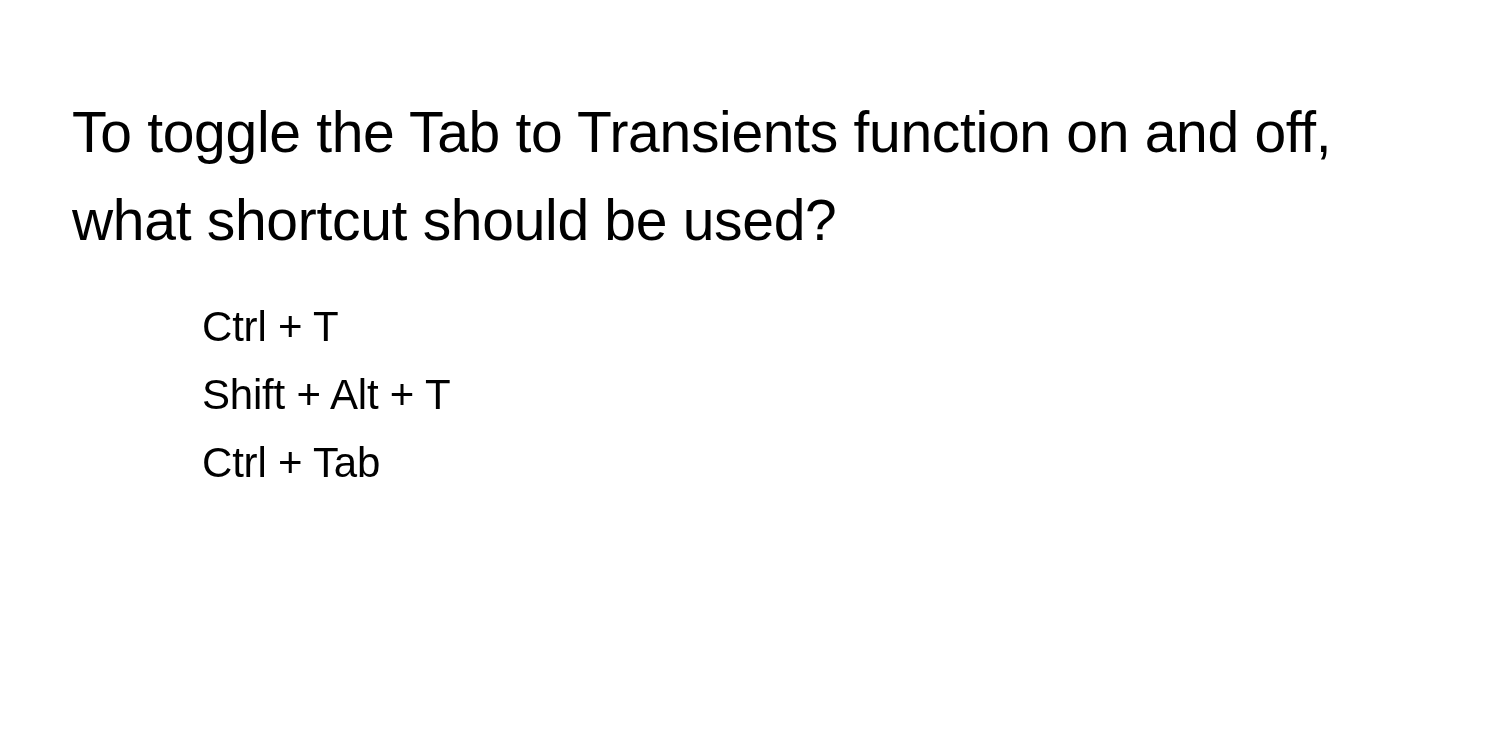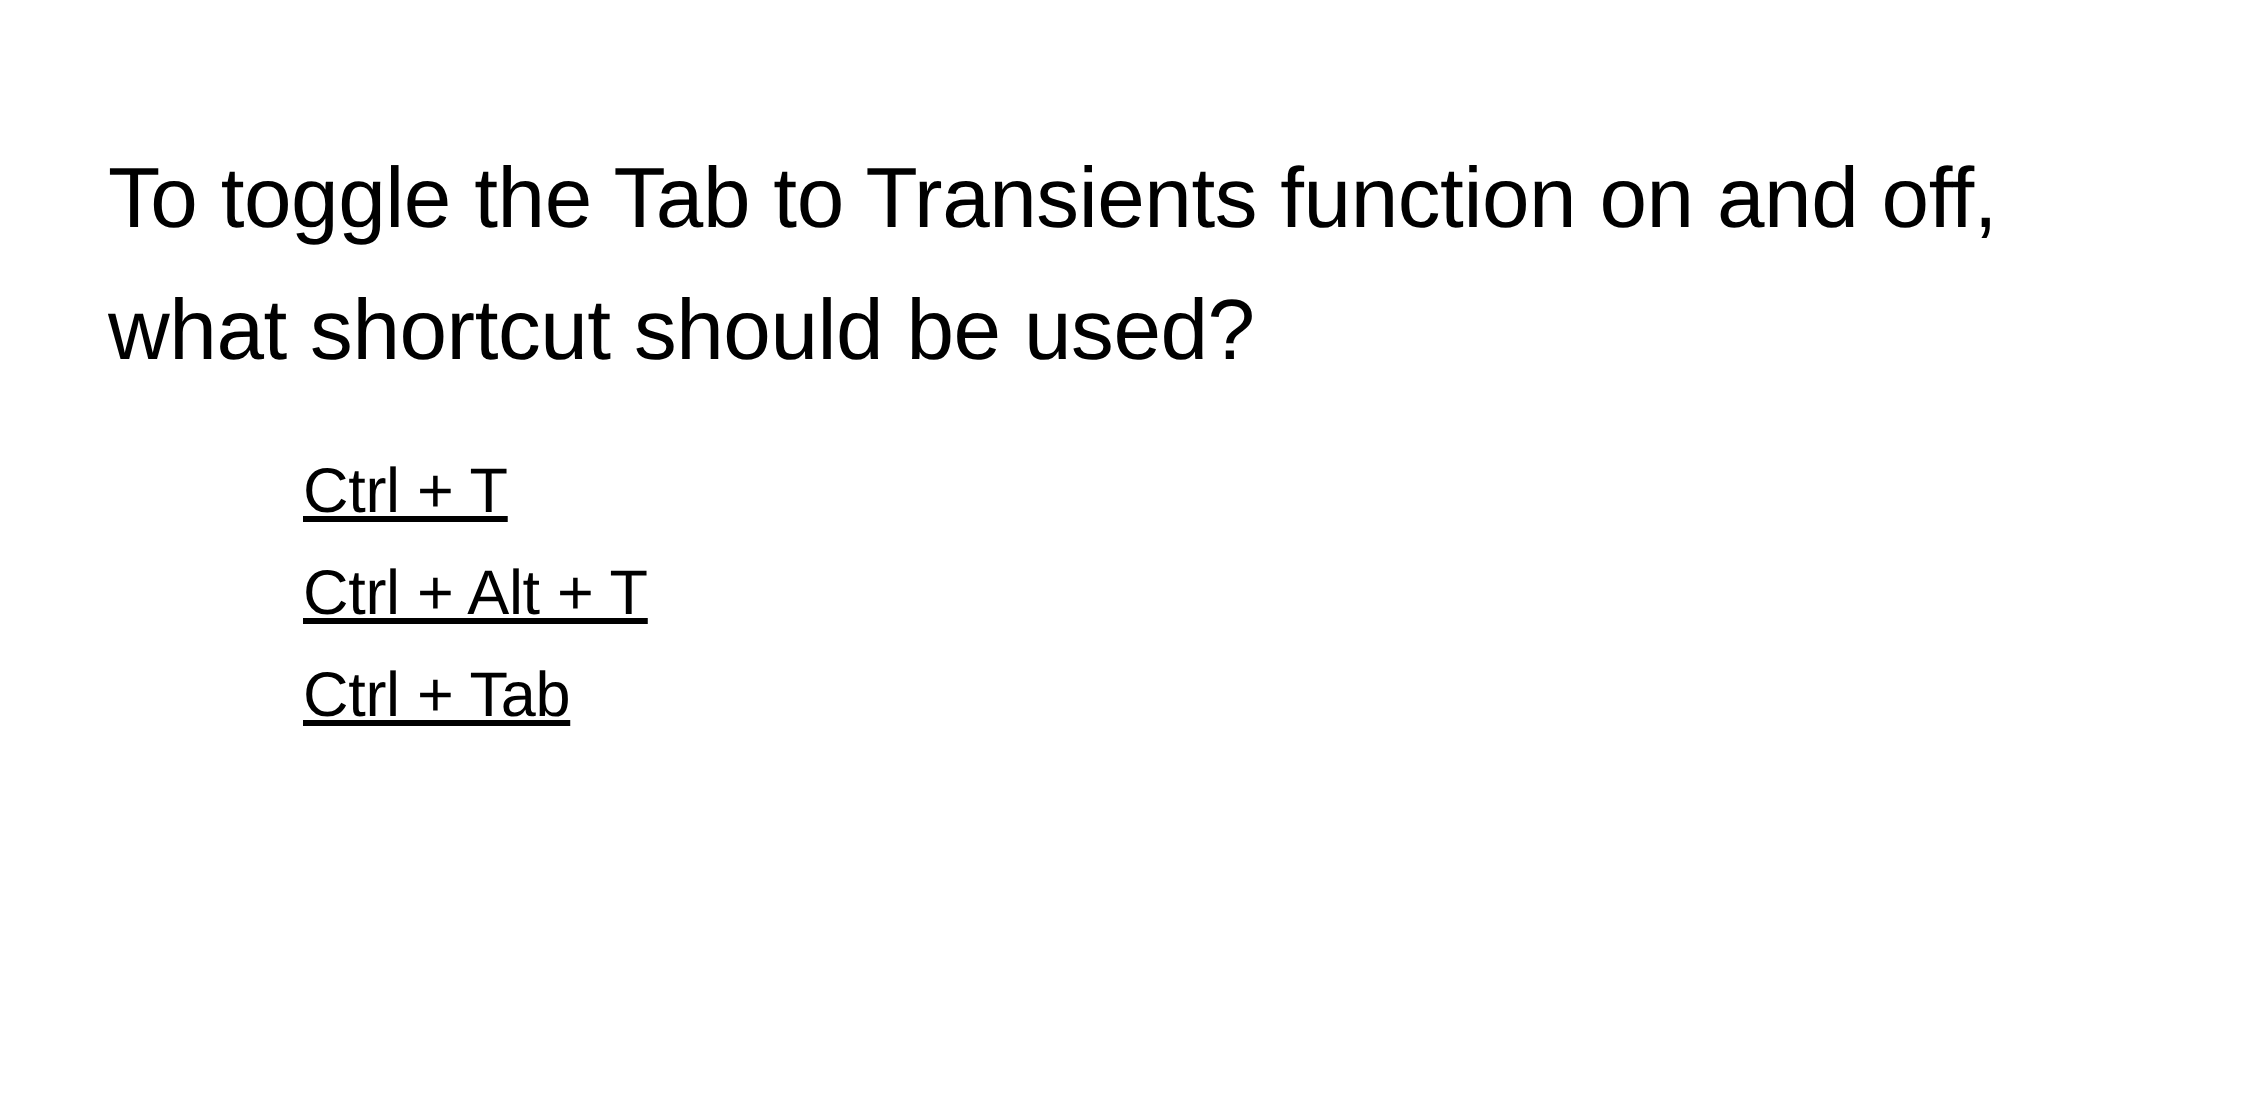--- a/index.html
+++ b/index.html
@@ -18,29 +18,28 @@
       padding-right: 72px;
     }
     .question {
       font-size: 57px;
       line-height: 1.55;
       letter-spacing: -0.3px;
       margin-bottom: 28px;
     }
     .options {
       padding-left: 130px;
-      text-decoration: underline;
     }
     .option {
       font-size: 42px;
       line-height: 1.62;
       letter-spacing: -0.2px;
     }
   </style>
 </head>
 <body>
 
 <div class="question">To toggle the Tab to Transients function on and off, what shortcut should be used?</div>
 <div class="options">
   <div class="option">Ctrl + T</div>
-  <div class="option">Ctrl + Alt + T</div>
+  <div class="option">Shift + Alt + T</div>
   <div class="option">Ctrl + Tab</div>
 </div>
 
 </body></html>

